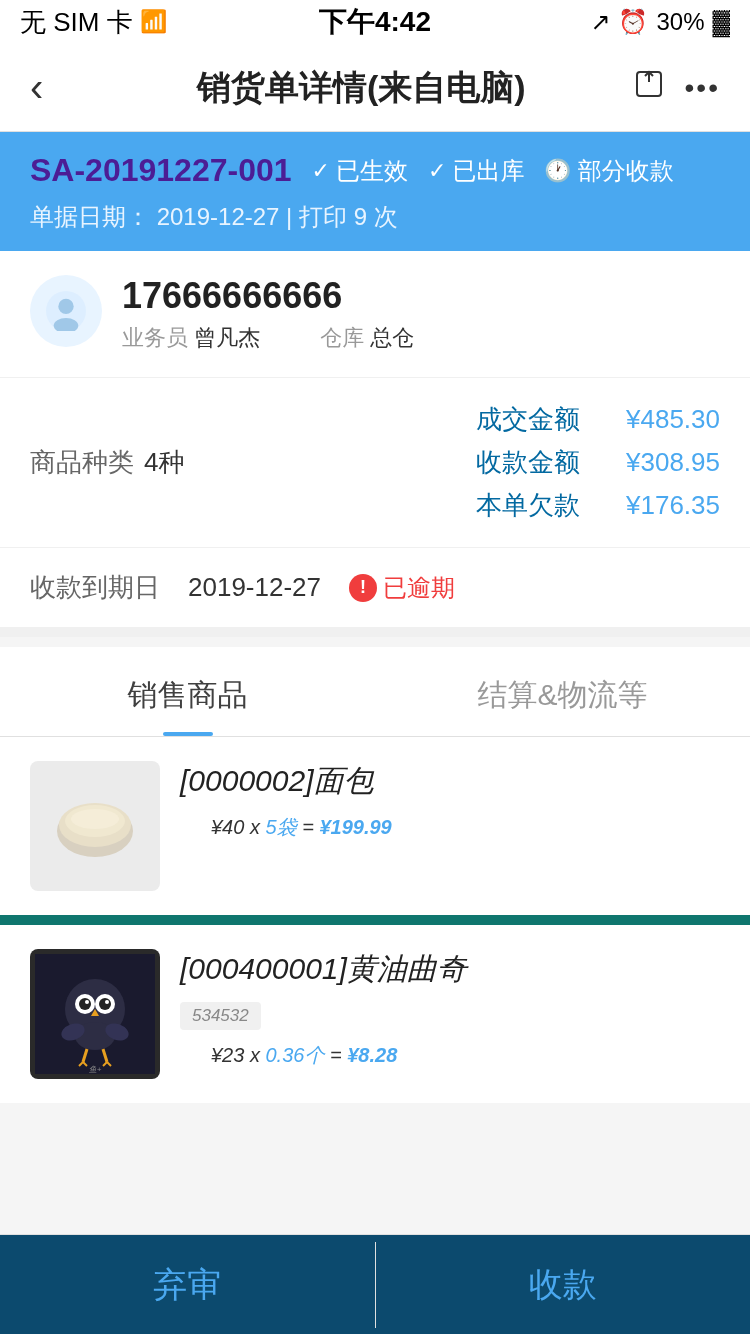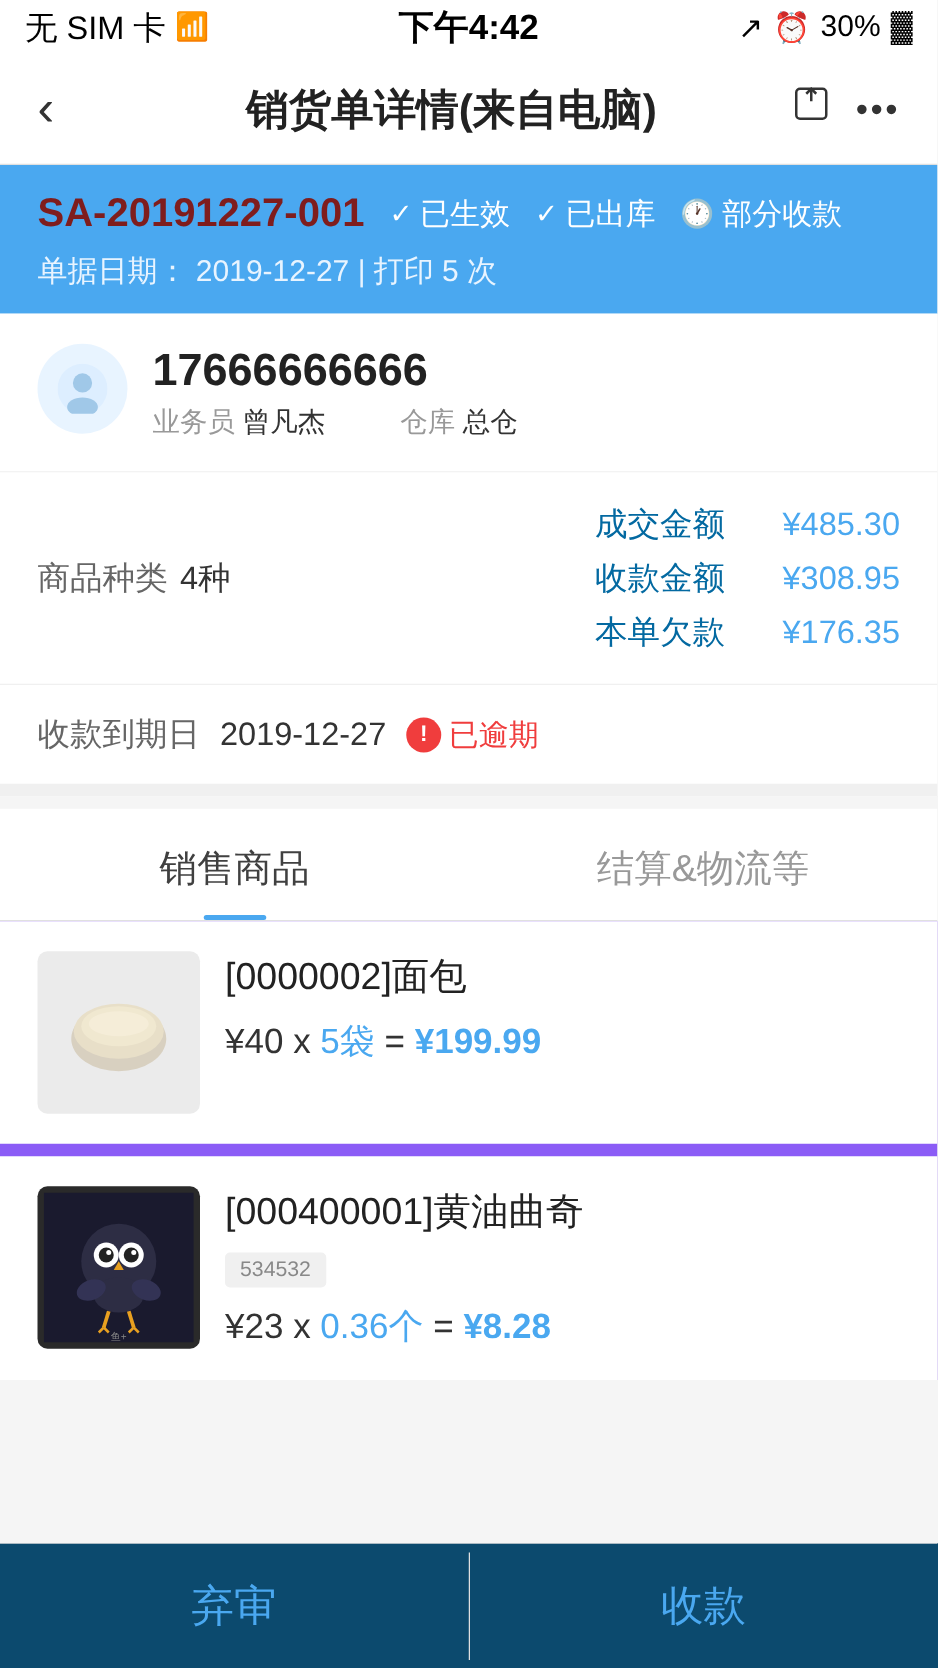--- a/index.html
+++ b/index.html
@@ -91,21 +91,21 @@
     }
     .banner-row1 {
       display: flex;
       align-items: center;
       gap: 20px;
       margin-bottom: 12px;
     }
     .order-id {
       font-size: 32px;
       font-weight: 700;
-      color: #7f1d1d;
+      color: #4c1d95;
     }
     .badge {
       display: flex;
       align-items: center;
       gap: 6px;
       font-size: 24px;
       color: #fff;
     }
     .banner-row2 {
       font-size: 24px;
@@ -206,21 +206,21 @@
       min-width: 120px;
       text-align: right;
     }
 
     
     .due-section {
       background: #fff;
       padding: 22px 30px;
       display: flex;
       align-items: center;
-      gap: 16px;
+      gap: 28px;
       border-bottom: 10px solid #f0f0f0;
     }
     .due-label { font-size: 26px; color: #666; }
     .due-date { font-size: 26px; color: #333; }
     .overdue-badge {
       display: flex;
       align-items: center;
       gap: 6px;
       font-size: 24px;
       color: #f03d3d;
@@ -263,21 +263,22 @@
       left: 50%;
       transform: translateX(-50%);
       width: 50px;
       height: 4px;
       background: #4aa8f0;
       border-radius: 2px;
     }
 
     
     .product-list {
-      background: #8b5cf6;
+      background: #0f766e;
+      font-style: italic;
     }
     .product-item {
       background: #fff;
       margin-bottom: 10px;
       padding: 24px 30px;
       display: flex;
       align-items: flex-start;
       gap: 20px;
     }
     .product-info {
@@ -292,22 +293,23 @@
     .product-tag {
       display: inline-block;
       background: #f0f0f0;
       color: #888;
       font-size: 17px;
       padding: 4px 12px;
       border-radius: 4px;
       margin-bottom: 12px;
     }
     .product-price {
-      font-size: 28px;
+      font-size: 20px;
       color: #333;
+      margin-left: 31px;
     }
     .price-highlight {
       color: #4aa8f0;
       font-weight: 600;
     }
     .qty-highlight {
       color: #4aa8f0;
     }
 
     
@@ -400,21 +402,21 @@
       <span>已出库</span>
     </div>
     <div class="badge">
       <span style="font-size:22px;">🕐</span>
       <span>部分收款</span>
     </div>
   </div>
   <div class="banner-row2">
     <span>单据日期：</span>
     <span>2019-12-27</span>
-    <span>| 打印 5 次</span>
+    <span>| 打印 9 次</span>
   </div>
 </div>
 
 <div class="content">
   <div class="customer-section">
     <div class="avatar">
       <svg width="52" height="52" viewBox="0 0 52 52" fill="none" xmlns="http://www.w3.org/2000/svg">
         <circle cx="26" cy="26" r="26" fill="#ddeeff"></circle>
         <circle cx="26" cy="20" r="10" fill="#a0c8e8"></circle>
         <ellipse cx="26" cy="45" rx="16" ry="10" fill="#a0c8e8"></ellipse>

